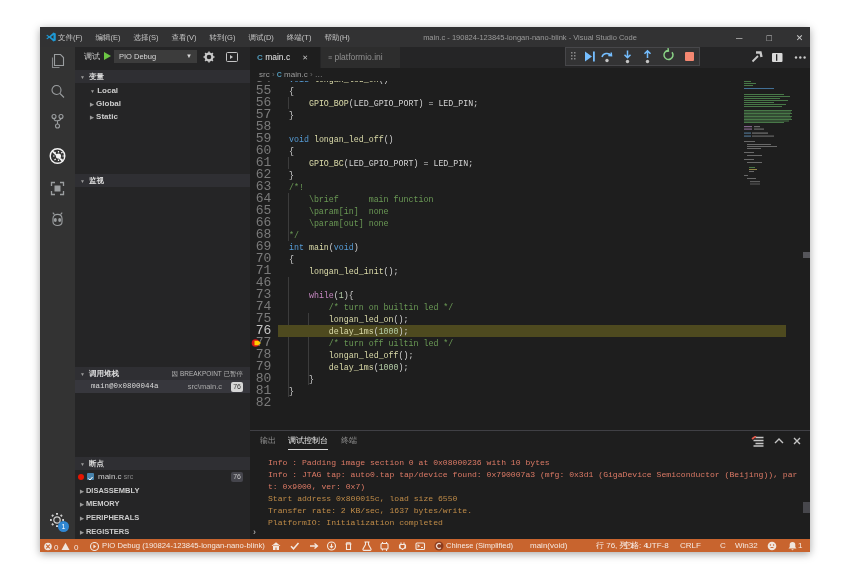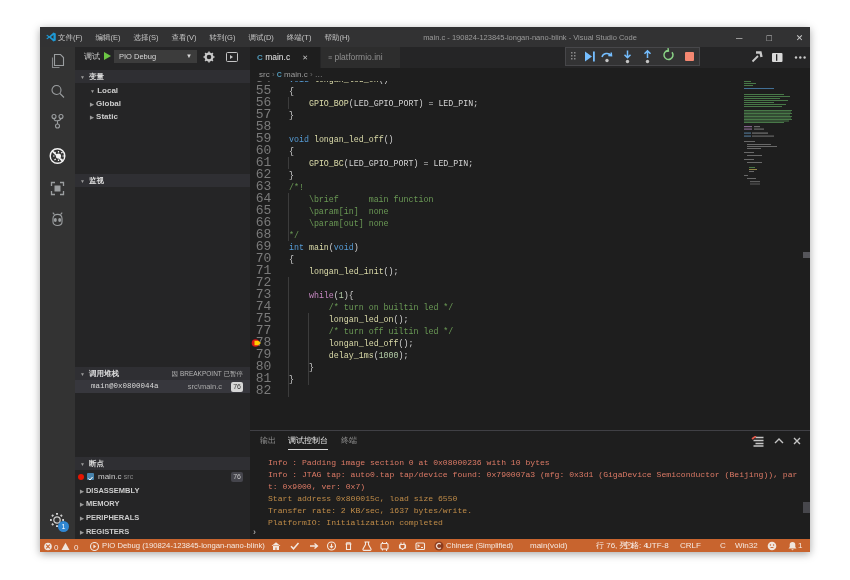--- a/index.html
+++ b/index.html
@@ -157,24 +157,25 @@
           <div class="cl"><span class="num">61</span><span class="ct"><span class="tx">    </span><span class="fn">GPIO_BC</span><span class="tx">(LED_GPIO_PORT) = LED_PIN;</span></span></div>
           <div class="cl"><span class="num">62</span><span class="ct"><span class="tx">}</span></span></div>
           <div class="cl"><span class="num">63</span><span class="ct"><span class="cm">/*!</span></span></div>
           <div class="cl"><span class="num">64</span><span class="ct"><span class="cm">    \brief      main function</span></span></div>
           <div class="cl"><span class="num">65</span><span class="ct"><span class="cm">    \param[in]  none</span></span></div>
           <div class="cl"><span class="num">66</span><span class="ct"><span class="cm">    \param[out] none</span></span></div>
           <div class="cl"><span class="num">68</span><span class="ct"><span class="cm">*/</span></span></div>
           <div class="cl"><span class="num">69</span><span class="ct"><span class="kw">int</span> <span class="fn">main</span><span class="tx">(</span><span class="kw">void</span><span class="tx">)</span></span></div>
           <div class="cl"><span class="num">70</span><span class="ct"><span class="tx">{</span></span></div>
           <div class="cl"><span class="num">71</span><span class="ct"><span class="tx">    </span><span class="fn">longan_led_init</span><span class="tx">();</span></span></div>
-          <div class="cl"><span class="num">72</span></div>
+          <div class="cl"><span class="num">46</span></div>
           <div class="cl"><span class="num">73</span><span class="ct"><span class="tx">    </span><span class="ctl">while</span><span class="tx">(</span><span class="nu">1</span><span class="tx">){</span></span></div>
           <div class="cl"><span class="num">74</span><span class="ct"><span class="cm">        /* turn on builtin led */</span></span></div>
           <div class="cl"><span class="num">75</span><span class="ct"><span class="tx">        </span><span class="fn">longan_led_on</span><span class="tx">();</span></span></div>
+          <div class="cl cur"><span class="num" style="color:#c6c6c6">76</span><span class="ct"><span class="tx">        </span><span class="fn">delay_1ms</span><span class="tx">(</span><span class="nu">1000</span><span class="tx">);</span></span></div>
           <div class="cl"><span class="num">77</span><span class="ct"><span class="cm">        /* turn off uiltin led */</span></span></div>
           <div class="cl"><span class="num">78</span><span class="ct"><span class="tx">        </span><span class="fn">longan_led_off</span><span class="tx">();</span></span></div>
           <div class="cl"><span class="num">79</span><span class="ct"><span class="tx">        </span><span class="fn">delay_1ms</span><span class="tx">(</span><span class="nu">1000</span><span class="tx">);</span></span></div>
           <div class="cl"><span class="num">80</span><span class="ct"><span class="tx">    }</span></span></div>
           <div class="cl"><span class="num">81</span><span class="ct"><span class="tx">}</span></span></div>
           <div class="cl"><span class="num">82</span></div>
         </div>
       <svg class="abs" style="left:1px;top:257px" width="12" height="10" viewBox="0 0 12 10">
           <circle cx="4.5" cy="5" r="3.8" fill="#d61516"></circle>
           <path d="M3.5 2.8h3.6L10 5 7.1 7.2H3.5Z" fill="#fc0"></path>

